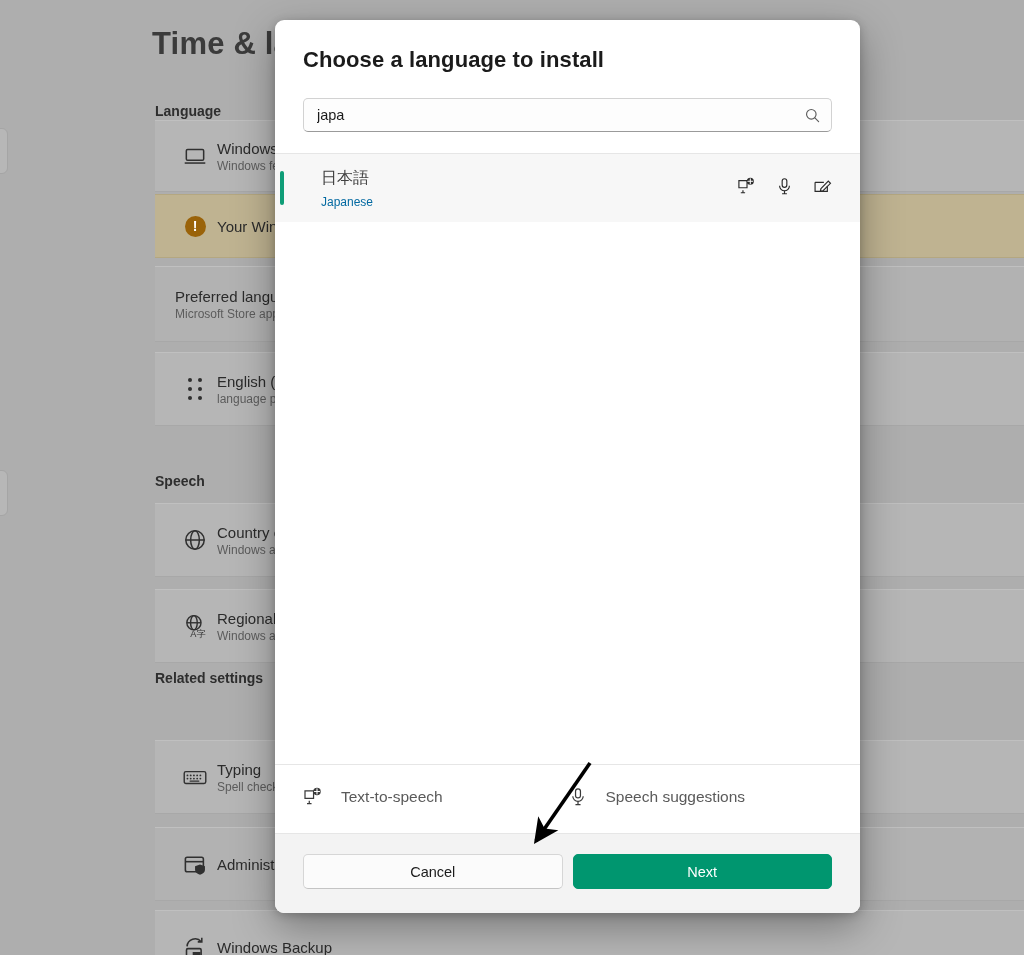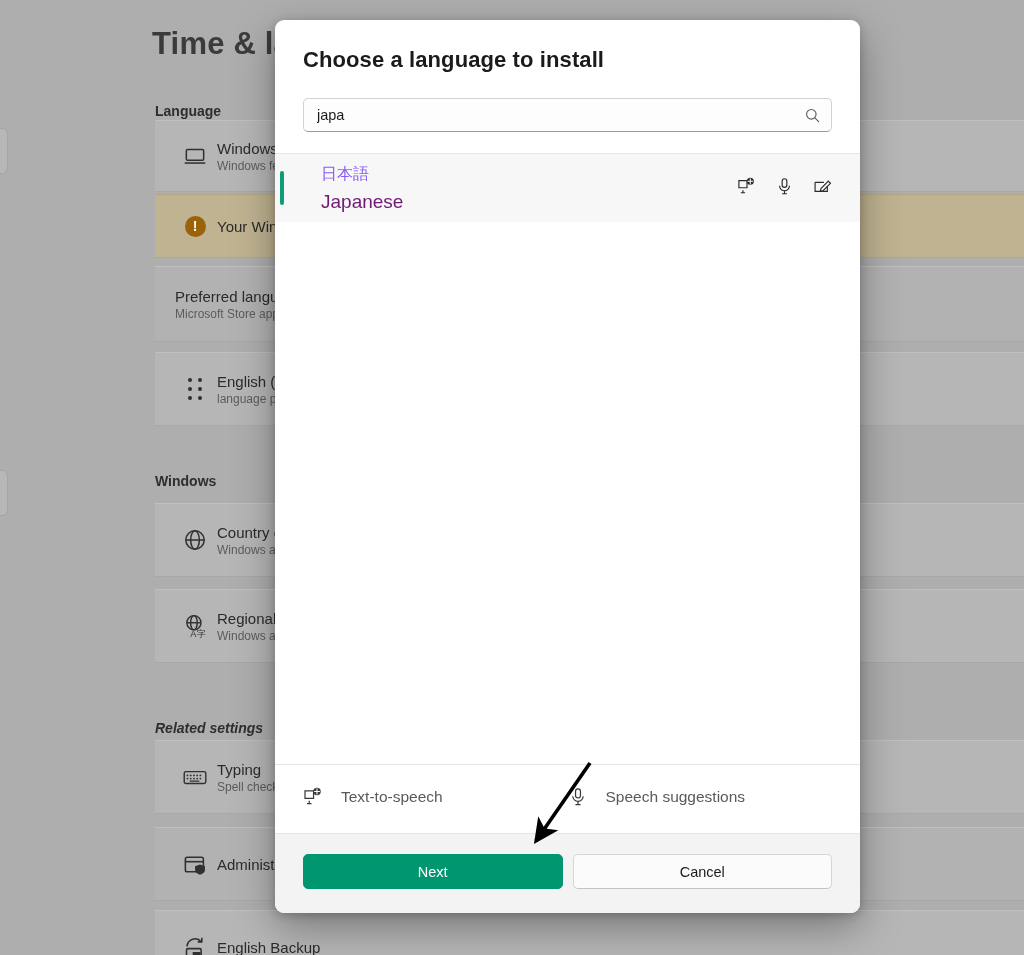--- a/index.html
+++ b/index.html
@@ -149,22 +149,22 @@
   .lang-row .sel-bar {
     position: absolute;
     left: 5px;
     top: 17px;
     width: 3.5px;
     height: 34px;
     border-radius: 2px;
     background: var(--accent, #0f9d77);
   }
   .lang-row .names { display: flex; flex-direction: column; gap: 6px; }
-  .lang-native { font-size: 16px; color: #8b5cf6; }
-  .lang-english { font-size: 19px; color: #701a75; }
+  .lang-native { font-size: 16px; color: #404040; }
+  .lang-english { font-size: 12px; color: #0369a1; }
   .lang-row .feat-icons { margin-left: auto; display: flex; align-items: center; gap: 19px; color: #2b2b2b; }
 
   
   .legend {
     border-top: 1px solid #e6e6e6;
     padding: 22px 28px 26px 28px;
     background: #ffffff;
   }
   .legend-grid {
     display: grid;
@@ -248,21 +248,21 @@
           <i></i>
           <i></i>
         </span>
     </span>
     <span class="txt">
       <span class="t1">English (United States)</span>
       <span class="t2">language pack installed</span>
     </span>
   </div>
 
-  <div class="section-label" style="top:473px;">Windows</div>
+  <div class="section-label" style="top:473px;">Speech</div>
 
   <div class="bg-row" style="top:503px;height:74px;">
     <span class="ico">
       <svg width="26" height="26" viewBox="0 0 24 24" fill="none" stroke="currentColor" stroke-width="1.4">
         <circle cx="12" cy="12" r="8.5"></circle>
           <ellipse cx="12" cy="12" rx="4" ry="8.5"></ellipse>
           <path d="M3.5 12h17"></path>
       </svg>
     </span>
     <span class="txt">
@@ -280,21 +280,21 @@
         <text x="8.5" y="23.6" font-size="8.6" stroke="none" fill="currentColor" font-family="Liberation Sans, sans-serif">A</text>
         <text x="14.4" y="23.6" font-size="8.6" stroke="none" fill="currentColor" font-family="Liberation Sans, sans-serif">字</text>
       </svg>
     </span>
     <span class="txt">
       <span class="t1">Regional format</span>
       <span class="t2">Windows and apps format dates and times based on your regional format</span>
     </span>
   </div>
 
-  <div class="section-label" style="top:720px;font-style:italic;">Related settings</div>
+  <div class="section-label" style="top:670px;">Related settings</div>
 
   <div class="bg-row" style="top:740px;height:74px;">
     <span class="ico">
       <svg width="28" height="28" viewBox="0 0 26 26" fill="none" stroke="currentColor" stroke-width="1.3">
         <rect x="3" y="8" width="20" height="11" rx="1.6"></rect>
         <path d="M6 11.5h.01M9 11.5h.01M12 11.5h.01M15 11.5h.01M18 11.5h.01M6 14.5h.01M9 14.5h.01M12 14.5h.01M15 14.5h.01M18 14.5h.01" stroke-width="1.7" stroke-linecap="round"></path>
         <path d="M8.5 16.8h8" stroke-linecap="round"></path>
       </svg>
     </span>
     <span class="txt">
@@ -319,21 +319,21 @@
   <div class="bg-row" style="top:910px;height:74px;">
     <span class="ico">
       <svg width="27" height="27" viewBox="0 0 24 24" fill="none" stroke="currentColor" stroke-width="1.4">
         <path d="M4.5 11a7.2 7.2 0 0 1 12.6-4.2"></path>
           <path d="M17.6 3.4v3.6h-3.6"></path>
         <rect x="4" y="13" width="13" height="9" rx="1.2"></rect>
           <rect x="9.5" y="16" width="7" height="6" fill="currentColor" stroke="none"></rect>
       </svg>
     </span>
     <span class="txt">
-      <span class="t1">English Backup</span>
+      <span class="t1">Windows Backup</span>
     </span>
   </div>
 </div>
 
 <div id="dialog">
 
   <div class="dlg-head">
     <div class="dlg-title">Choose a language to install</div>
 
     <div class="search-wrap">
@@ -402,22 +402,22 @@
               <path d="M11 15.9v3.4M8.2 19.4h5.6"></path>
           </svg>
         </span>
         <span class="li-text">Speech suggestions</span>
       </div>
 
     </div>
   </div>
 
   <div class="dlg-foot">
+    <button class="btn btn-secondary">Cancel</button>
     <button class="btn btn-primary">Next</button>
-    <button class="btn btn-secondary">Cancel</button>
   </div>
 </div>
 
 <svg id="arrow-layer" width="1024" height="955" viewBox="0 0 1024 955">
   <defs>
     <marker id="ah" markerWidth="8" markerHeight="8" refX="6.4" refY="4" orient="auto">
       <path d="M0.4,0.6 L7.4,4 L0.4,7.4 L2.2,4 z" fill="#000000"></path>
     </marker>
   </defs>
   <line x1="590" y1="763" x2="536" y2="841" stroke="#000000" stroke-width="3.6" marker-end="url(#ah)"></line>

